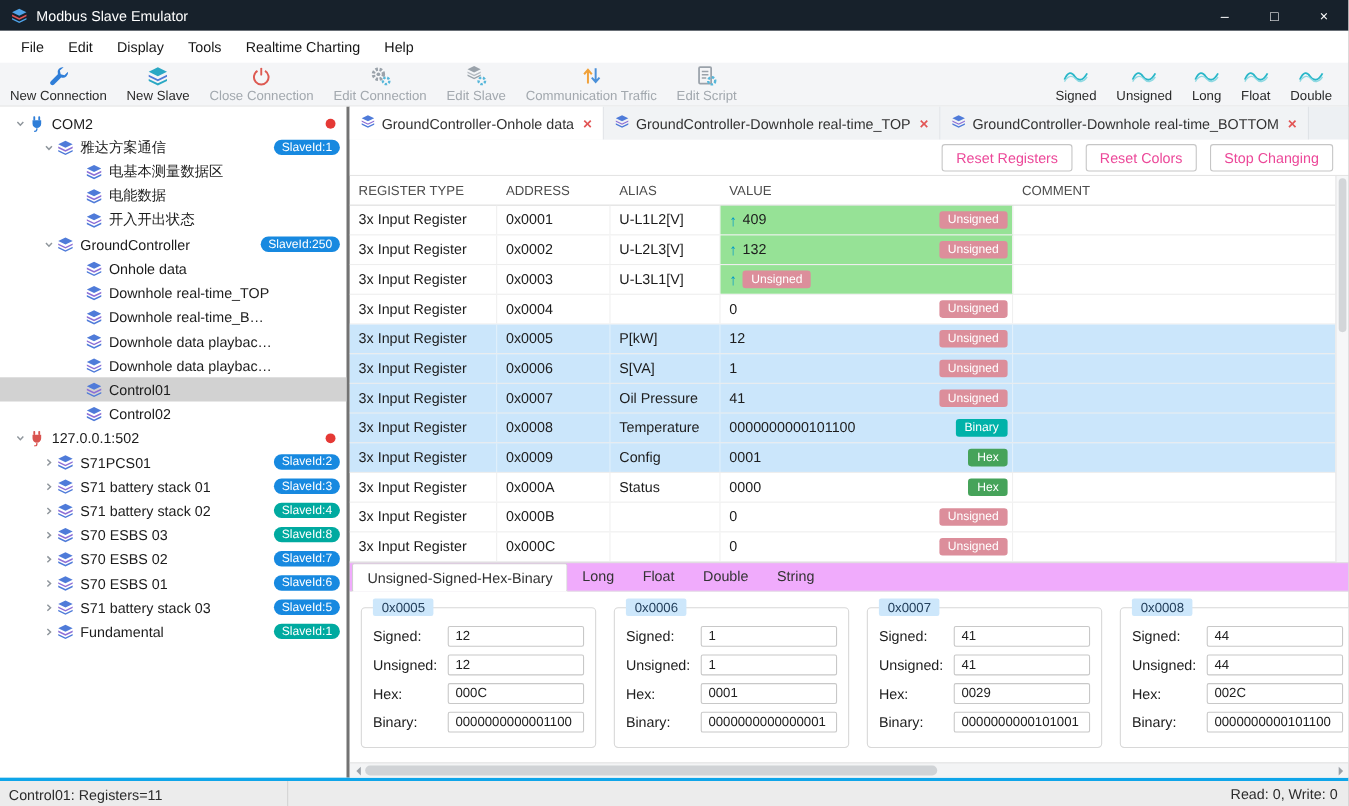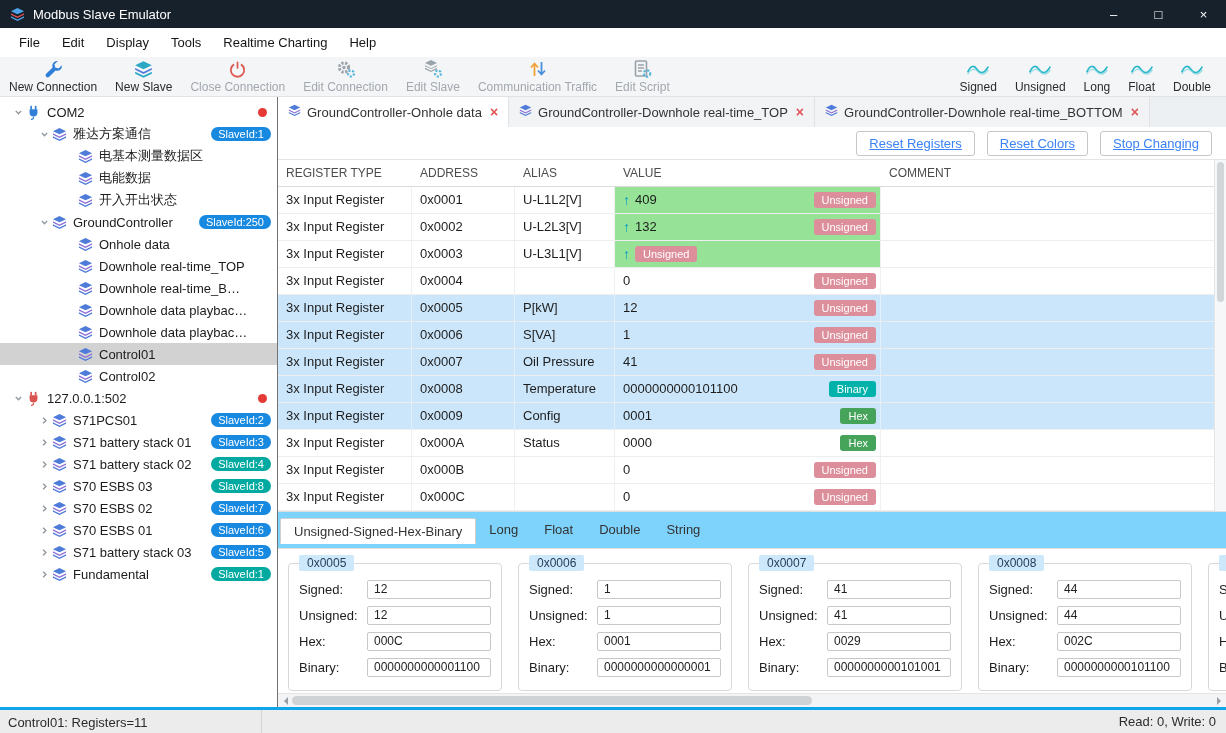--- a/index.html
+++ b/index.html
@@ -22,40 +22,40 @@
   .toolbar { height:40px; flex:none; background:#f4f5f7; border-bottom:1px solid #e2e2e2; display:flex; align-items:stretch; }
   .toolbar-left { display:flex; }
   .toolbar-right { margin-left:auto; display:flex; padding-right:6px; }
   .tool-btn { display:flex; flex-direction:column; align-items:center; justify-content:space-between; padding:2px 9px; }
   .tool-btn .icon { height:20px; display:flex; align-items:center; justify-content:center; }
   .tool-label { font-size:12px; color:#2b2b2b; white-space:nowrap; margin-top:1px; }
   .tool-btn.disabled .tool-label { color:#a2a8ae; }
 
   
   .main { flex:1; display:flex; min-height:0; }
-  .sidebar { width:278px; flex:none; border-right:1px solid #737373; background:#fff; padding-top:4px; overflow:hidden; }
+  .sidebar { width:318px; flex:none; border-right:3px solid #737373; background:#fff; padding-top:4px; overflow:hidden; }
   .tree-row { height:22px; display:flex; align-items:center; position:relative; font-size:13px; color:#1c1c1c; white-space:nowrap; }
   .tree-row.selected { background:#d2d2d2; }
   .expander { width:16px; flex:none; display:flex; align-items:center; justify-content:center; }
   .tree-row .icon { width:17px; flex:none; display:flex; align-items:center; }
   .tree-label { margin-left:4px; overflow:hidden; text-overflow:ellipsis; max-width:150px; }
   .tree-badge { position:absolute; right:6px; background:#1789e0; color:#fff; font-size:11px; padding:1px 7px; border-radius:8px; }
   .tree-badge.teal { background:#00aaa0; }
   .status-dot { position:absolute; right:10px; width:9px; height:9px; border-radius:50%; background:#e53935; }
 
   
   .content { flex:1; display:flex; flex-direction:column; min-width:0; background:#fff; }
 
   .tabstrip { height:30px; flex:none; background:#edf0f3; display:flex; align-items:stretch; }
   .reg-tab { display:flex; align-items:center; padding:0 10px; gap:6px; font-size:13px; color:#333; border-right:1px solid #dfe3e7; background:#f1f3f5; white-space:nowrap; }
   .reg-tab.active { background:#fff; }
   .tab-close { color:#e25555; font-size:14px; font-weight:bold; margin-left:2px; line-height:1; }
 
   .actions { height:32px; flex:none; background:#fff; display:flex; align-items:center; justify-content:flex-end; gap:12px; padding-right:14px; }
-  .btn { border:1px solid #c6c6c6; background:#fff; border-radius:3px; font-size:13px; color:#3b82f6; padding:4px 12px; font-family:inherit;text-decoration:underline; }
+  .btn { border:1px solid #c6c6c6; background:#fff; border-radius:3px; font-size:13px; color:#ec4899; padding:4px 12px; font-family:inherit; }
 
   .tablewrap { flex:none; height:352px; display:flex; border-top:1px solid #e4e4e4; }
   .tablearea { flex:1; min-width:0; }
   .row-grid { display:grid; grid-template-columns:134px 103px 100px 266px 1fr; }
   .thead { height:27px; border-bottom:1px solid #dcdcdc; }
   .th { font-size:12px; color:#4c4c4c; line-height:26px; padding:0 8px; white-space:nowrap; }
   .tr { height:27px; border-bottom:1px solid #eeeeee; }
   .tr.selected { background:#cbe6fb; }
   .td { font-size:13px; color:#1d1d1d; line-height:26px; padding:0 8px; border-right:1px solid #f0f0f0; overflow:hidden; white-space:nowrap; }
   .tr.selected .td { border-right-color:#e2f0fb; }
@@ -65,21 +65,21 @@
   .up-arrow { color:#0099c8; font-weight:bold; margin-right:5px; font-size:14px; }
   .value-text { flex:1; overflow:hidden; }
   .badge { font-size:11px; color:#fff; padding:2px 8px; border-radius:3px; line-height:normal; flex:none; }
   .badge-unsigned { background:#dc8e9b; }
   .badge-binary { background:#00b2a9; }
   .badge-hex { background:#46a35a; }
 
   .vscroll { width:12px; flex:none; background:#f6f7f8; border-left:1px solid #e5e5e5; position:relative; }
   .vthumb { position:absolute; top:2px; left:2px; right:2px; height:140px; background:#d3d6d9; border-radius:5px; }
 
-  .formattabs { height:38px; flex:none; background:#7dd3fc; border-top:1px solid #e0e0e0; border-bottom:1px solid #e0e0e0; display:flex; align-items:center; padding-left:2px; }
+  .formattabs { height:27px; flex:none; background:#f0abfc; border-top:1px solid #e0e0e0; border-bottom:1px solid #e0e0e0; display:flex; align-items:flex-end; padding-left:2px; }
   .format-tab { font-size:13px; color:#333; padding:0 13px; line-height:25px; height:26px; white-space:nowrap; }
   .format-tab.active { border:1px solid #d0d0d0; border-bottom:1px solid #fff; background:#fff; margin-bottom:-1px; border-radius:2px 2px 0 0; }
 
   .cards { flex:1; display:flex; gap:16px; padding:14px 0 0 10px; overflow:hidden; background:#fff; min-height:0; }
   .card { width:214px; flex:none; border:1px solid #d8d8d8; border-radius:4px; position:relative; padding:12px 10px 8px; height:128px; background:#fff; }
   .card-tag { position:absolute; top:-9px; left:10px; background:#cde7fb; font-size:12px; color:#24405c; padding:1px 8px; border-radius:2px; }
   .card-row { display:flex; align-items:center; height:26px; }
   .card-label { width:68px; font-size:13px; color:#1d1d1d; flex:none; }
   .card-input { flex:1; height:19px; border:1px solid #c8c8c8; border-radius:2px; font-size:12px; font-family:inherit; padding:0 6px; color:#222; background:#fff; min-width:0; }
 

